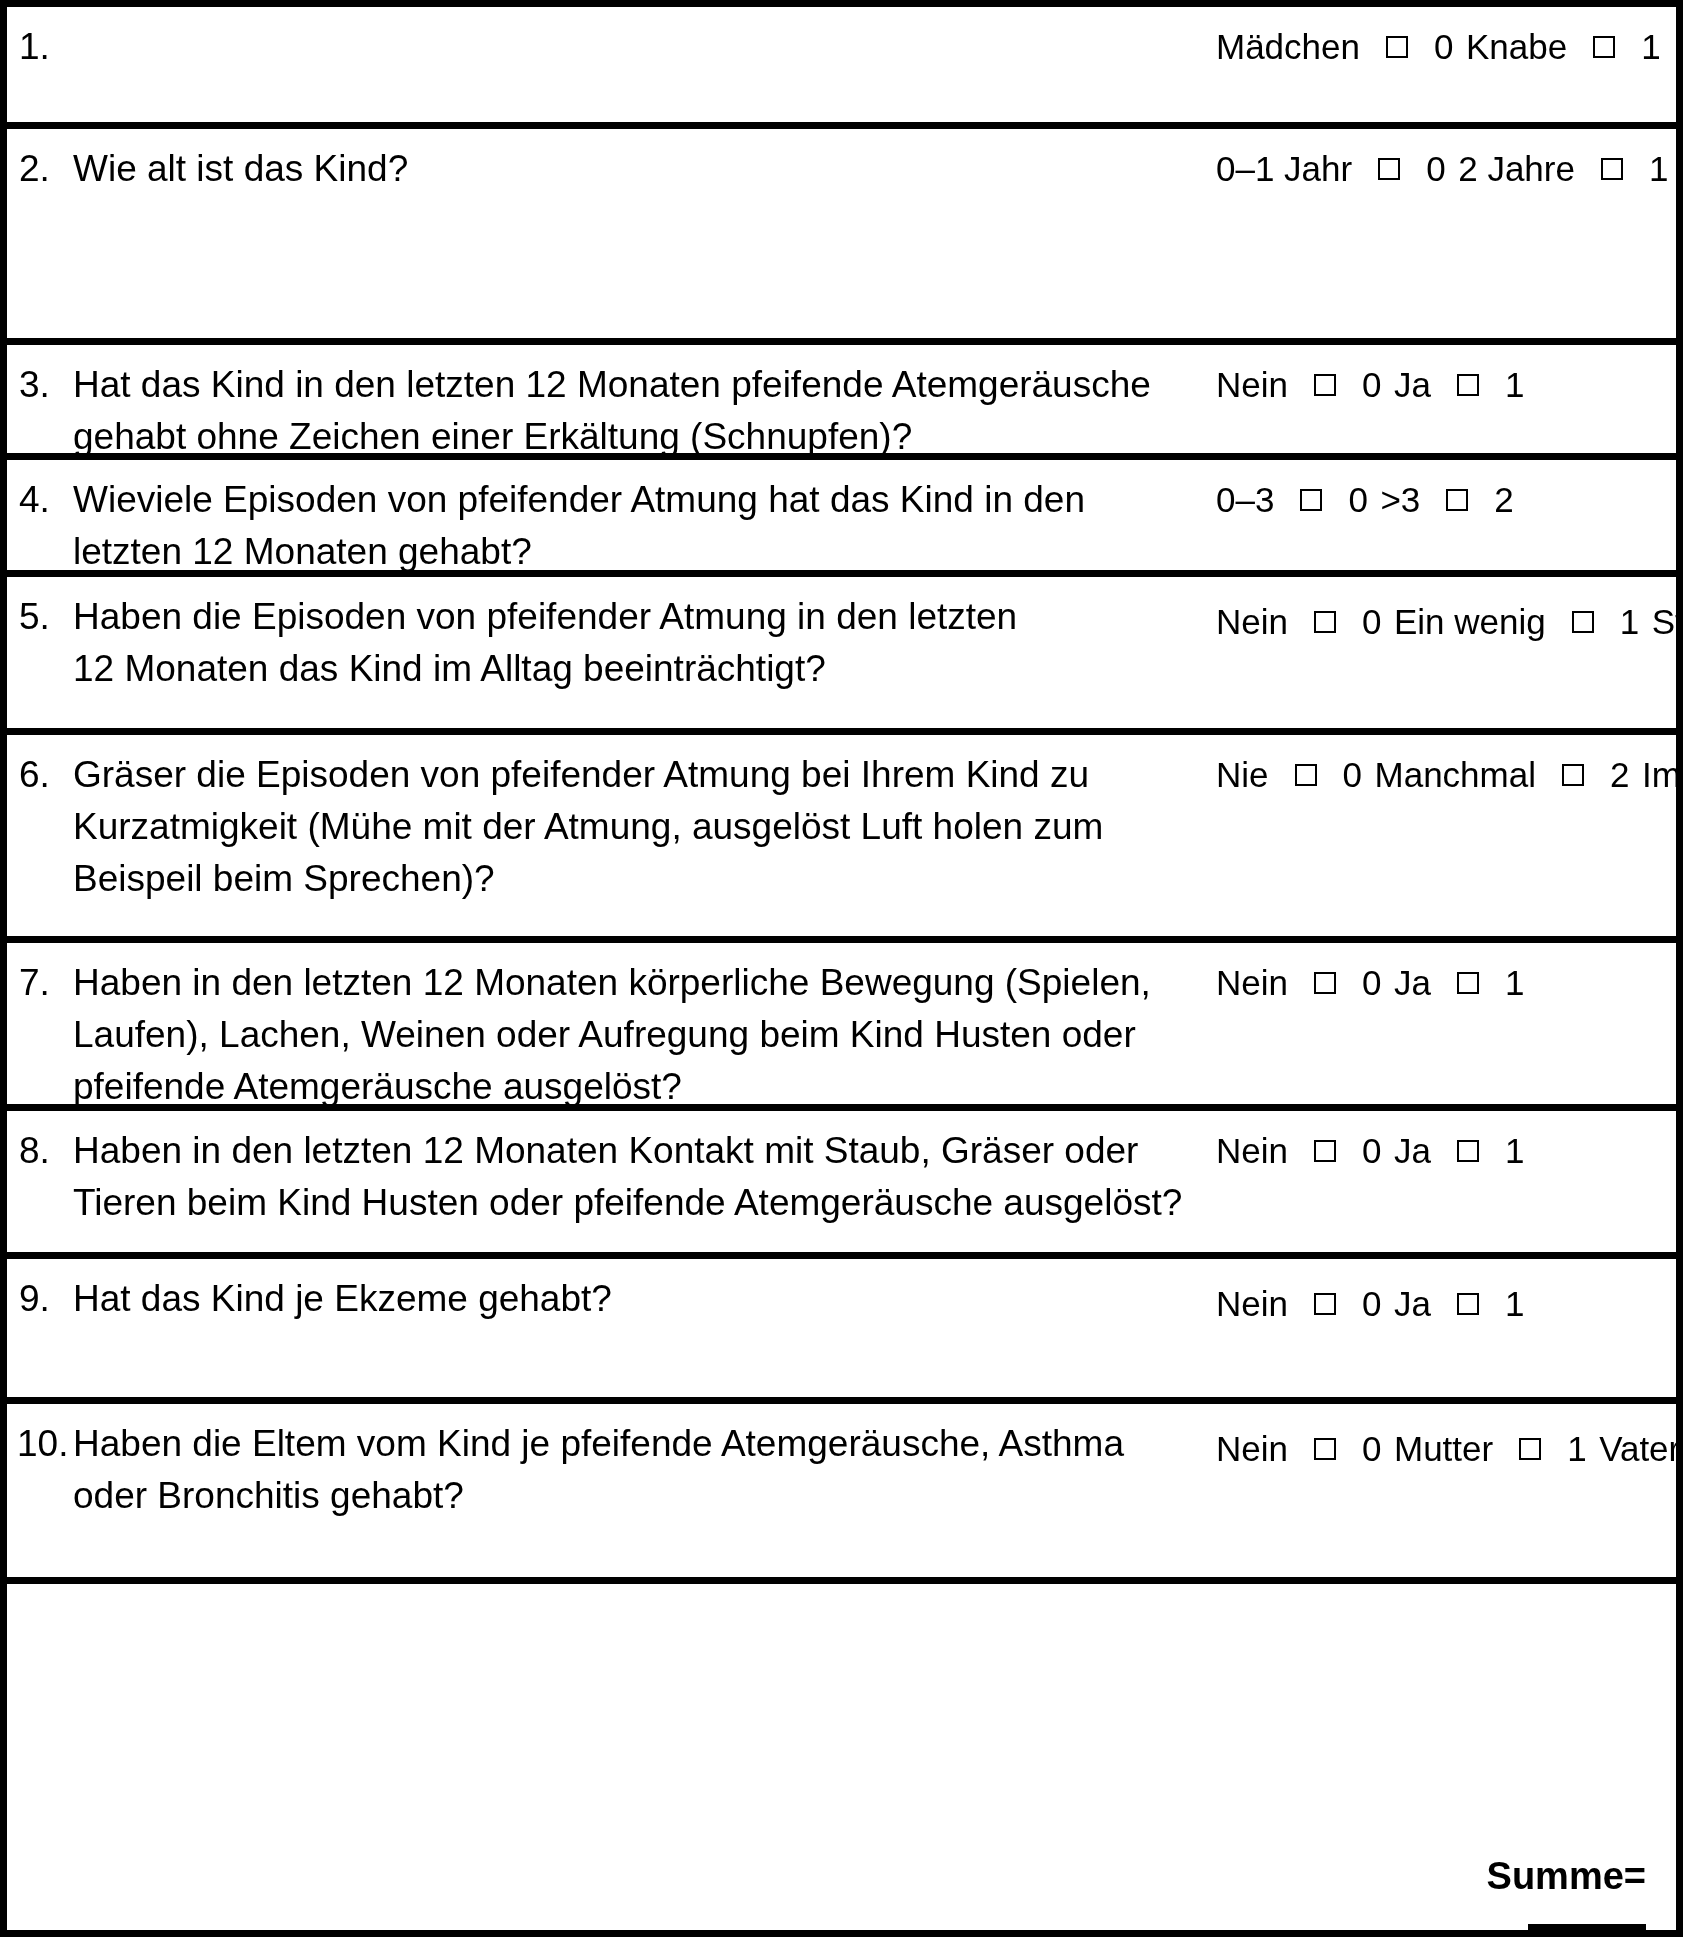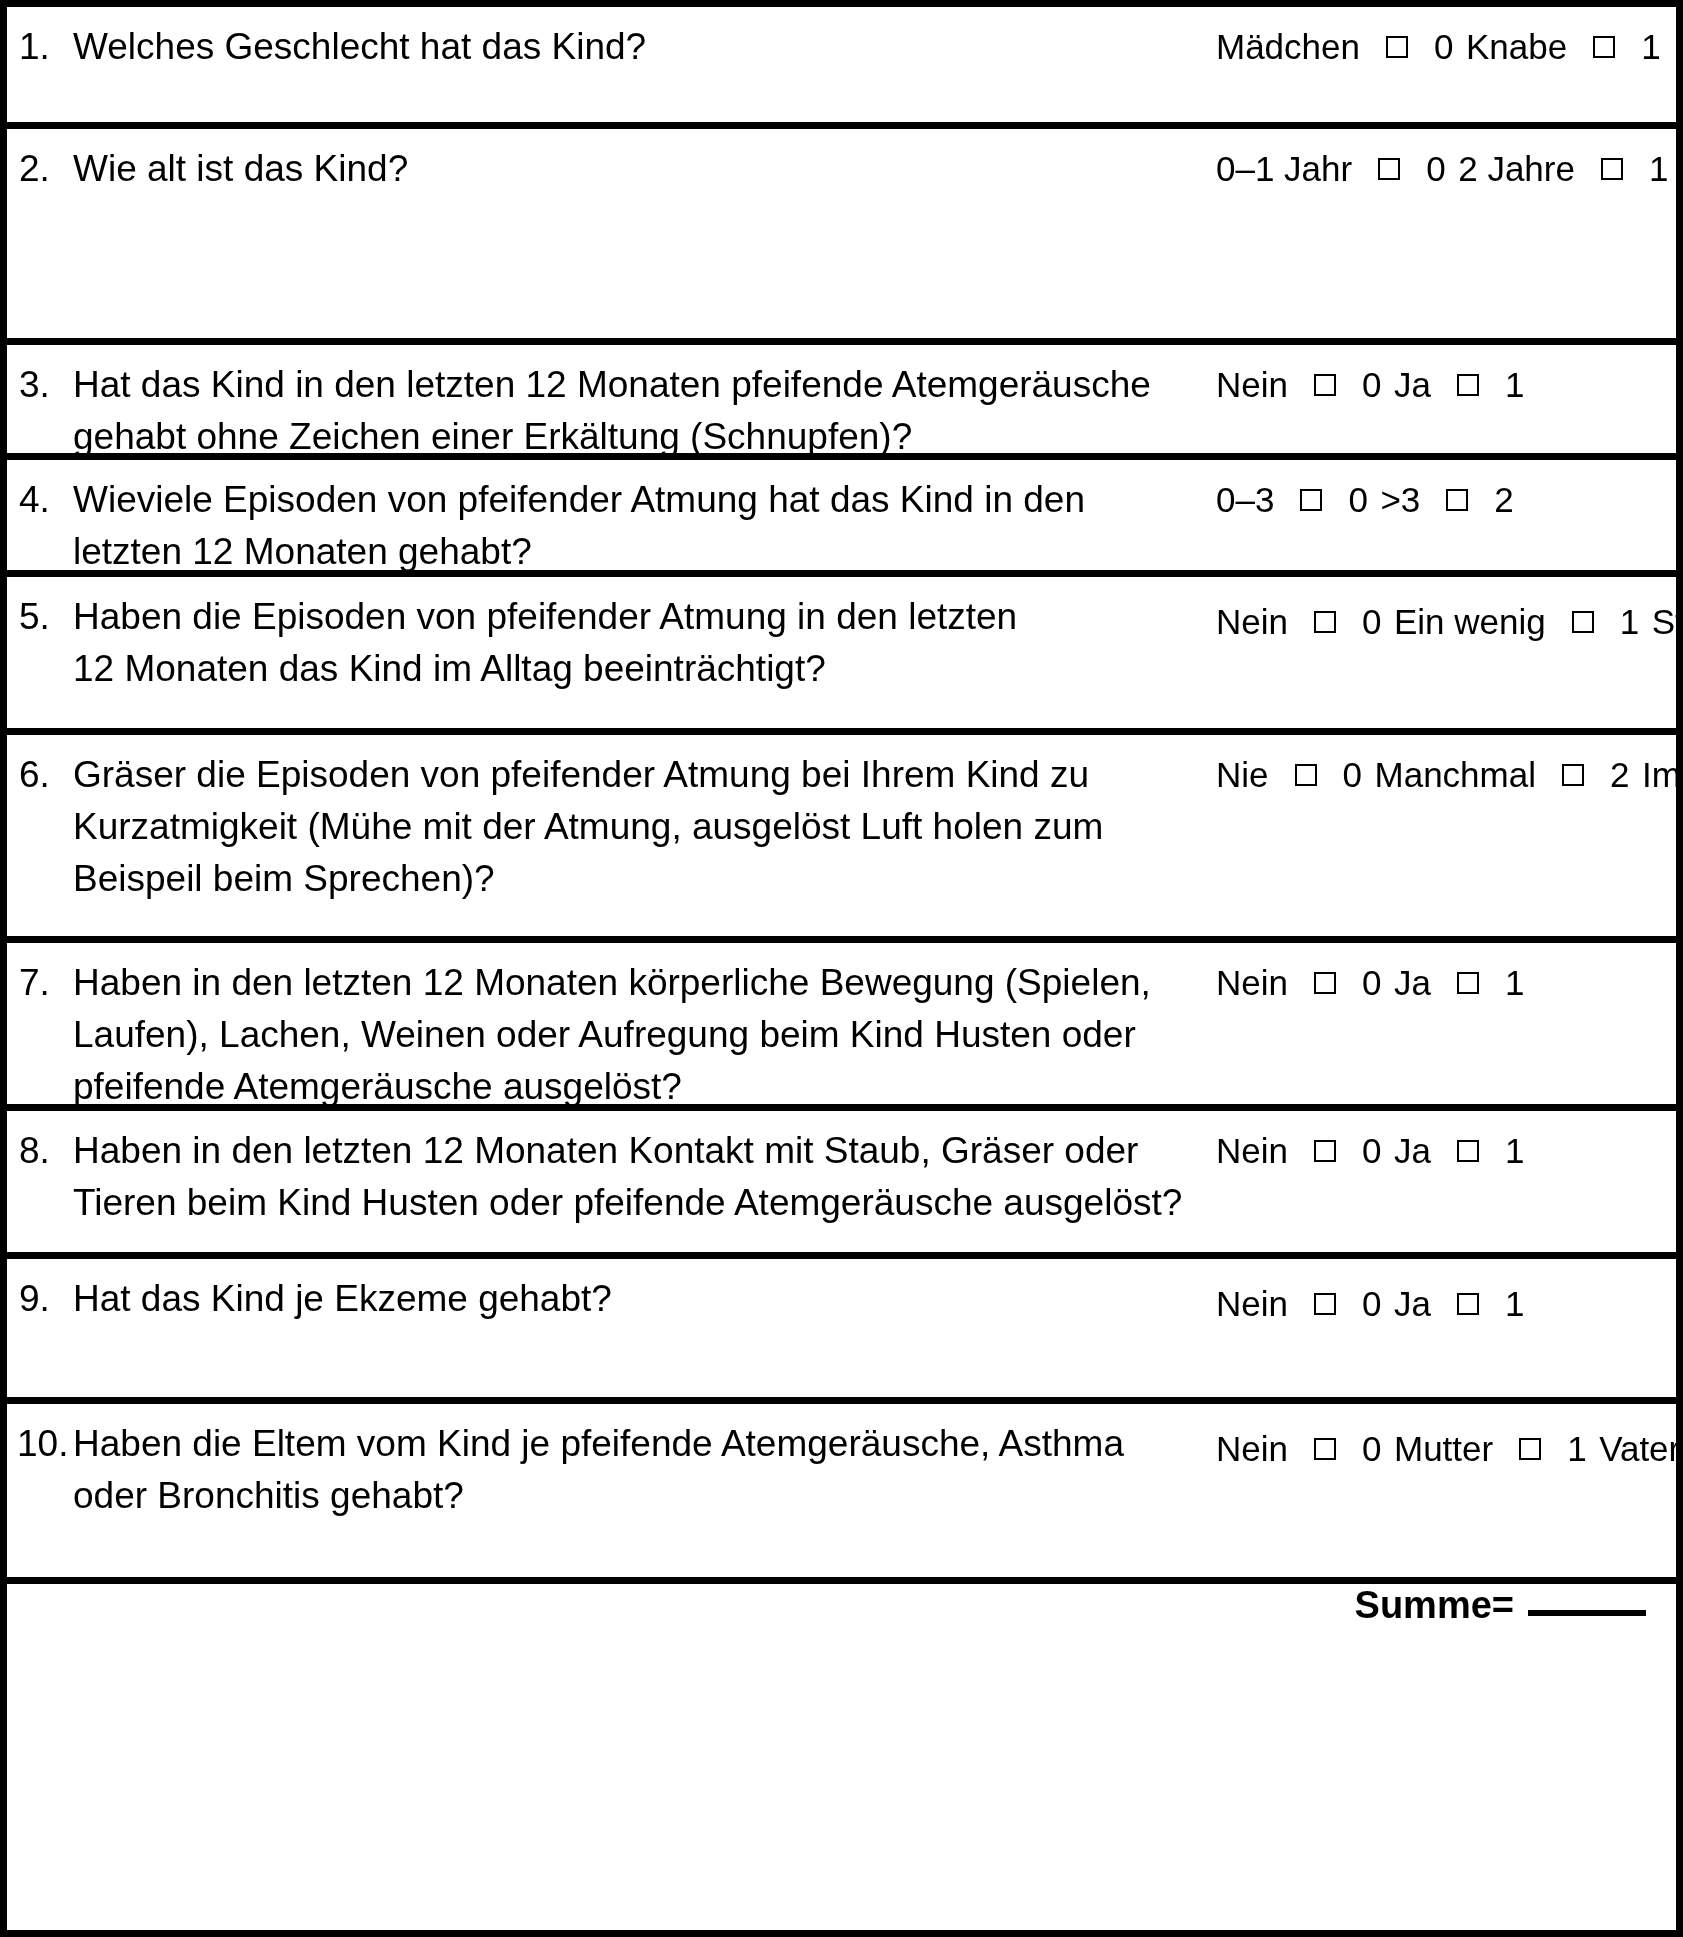--- a/index.html
+++ b/index.html
@@ -107,25 +107,26 @@
     width: 32px;
     text-align: left;
     white-space: nowrap;
   }
 
   
   .gap-lg .opt { height: 62px; }
 
   .sum-row {
     display: flex;
-    flex-direction: row;
-    align-items: flex-start;
+    flex-direction: column;
+    align-items: flex-end;
     justify-content: flex-end;
     flex: 1 1 auto;
     padding-right: 30px;
+    padding-left: 20px;
   }
 
   .sum-label {
     font-size: 38px;
     font-weight: bold;
     white-space: nowrap;
   }
 
   .sum-blank {
     display: inline-block;
@@ -136,23 +137,20 @@
   }
 </style>
 </head>
 <body>
 
 <div id="questionnaire">
 
   <div class="q-row" style="height:122px;">
     <div class="q-left">
       <div class="q-num">1.</div>
-      <div class="q-text">
-        <span class="line">Welches Geschlecht hat das Kind?</span>
-      </div>
     </div>
     <div class="q-right">
       <div class="opt">
         <span class="opt-label">Mädchen</span>
         <span class="opt-box"></span>
         <span class="opt-score">0</span>
       </div>
       <div class="opt">
         <span class="opt-label">Knabe</span>
         <span class="opt-box"></span>

